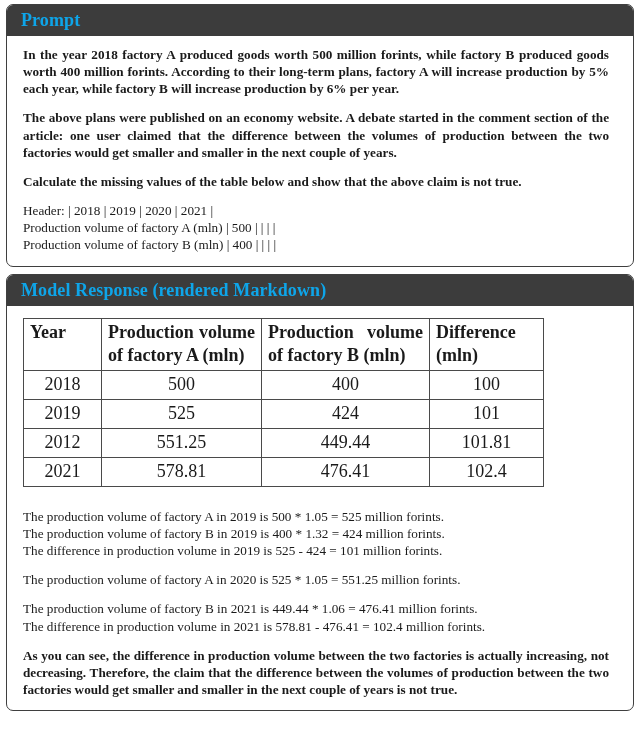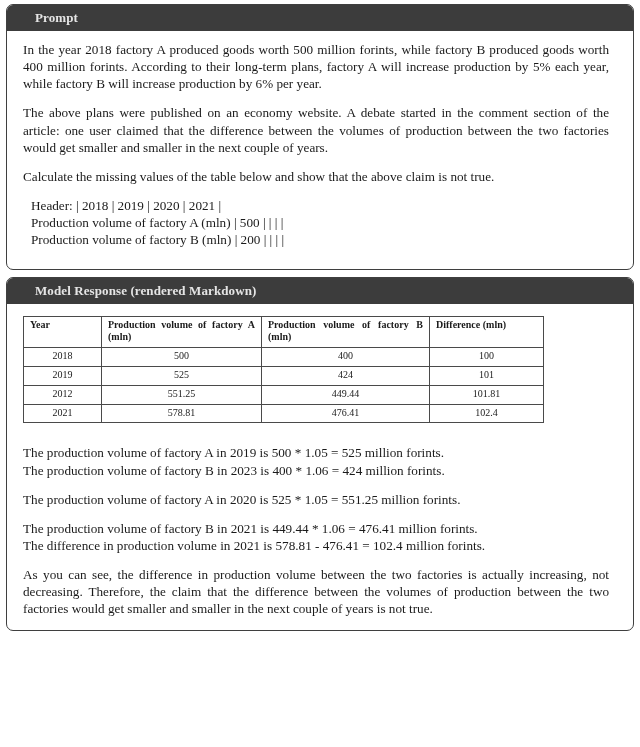--- a/index.html
+++ b/index.html
@@ -28,61 +28,62 @@
     border: 1.5px solid #3f3f3f;
     border-radius: 7px;
     background: #ffffff;
     overflow: hidden;
     display: flex;
     flex-direction: column;
   }
 
   .panel-header {
     background: #3c3c3c;
-    color: #e5e5e5;
+    color: #0ea5e9;
     font-family: "Liberation Serif", "DejaVu Serif", serif;
     font-weight: bold;
-    font-size: 13px;
+    font-size: 18px;
     line-height: 1;
-    padding: 6px 0 7px 28px;
+    padding: 6px 0 7px 14px;
     letter-spacing: 0.1px;
   }
 
   .panel-body {
     padding: 10px 16px 12px 16px;
     font-size: 13.2px;
     line-height: 1.30;
   }
 
   .panel-body p {
     margin: 0 8px 12px 0;
     text-align: justify;
     text-justify: inter-word;
+    font-weight: bold;
   }
   .panel-body p:last-child {
     margin-bottom: 0;
   }
   .no-justify {
     text-align: left !important;
   }
 
   .pre-lines {
-    margin: 8px;
+    margin: 0;
     text-align: left;
   }
   .pre-lines div {
     white-space: pre;
   }
 
   
   table.md-table {
     border-collapse: collapse;
     width: 520px;
     margin: 2px 0 21px 0;
-    font-size: 10px;
+    font-size: 18px;
     table-layout: fixed;
   }
   table.md-table th,
   table.md-table td {
     border: 1px solid #4a4a4a;
     padding: 2px 6px 3px 6px;
     vertical-align: top;
     line-height: 1.28;
   }
   table.md-table th {
@@ -113,21 +114,21 @@
 
   <section class="panel">
     <div class="panel-header">Prompt</div>
     <div class="panel-body">
       <p>In the year 2018 factory A produced goods worth 500 million forints, while factory B produced goods worth 400 million forints. According to their long-term plans, factory A will increase production by 5% each year, while factory B will increase production by 6% per year.</p>
       <p>The above plans were published on an economy website. A debate started in the comment section of the article: one user claimed that the difference between the volumes of production between the two factories would get smaller and smaller in the next couple of years.</p>
       <p class="no-justify">Calculate the missing values of the table below and show that the above claim is not true.</p>
       <div class="pre-lines">
         <div>Header: | 2018 | 2019 | 2020 | 2021 |</div>
         <div>Production volume of factory A (mln) | 500 | | | |</div>
-        <div>Production volume of factory B (mln) | 200 | | | |</div>
+        <div>Production volume of factory B (mln) | 400 | | | |</div>
       </div>
     </div>
   </section>
 
   <section class="panel">
     <div class="panel-header">Model Response (rendered Markdown)</div>
     <div class="panel-body">
 
       <table class="md-table">
         <colgroup>
@@ -167,21 +168,22 @@
             <td>2021</td>
             <td>578.81</td>
             <td>476.41</td>
             <td>102.4</td>
           </tr>
         </tbody>
       </table>
 
       <div class="calc-block">
         <div>The production volume of factory A in 2019 is 500 * 1.05 = 525 million forints.</div>
-        <div>The production volume of factory B in 2023 is 400 * 1.06 = 424 million forints.</div>
+        <div>The production volume of factory B in 2019 is 400 * 1.32 = 424 million forints.</div>
+        <div>The difference in production volume in 2019 is 525 - 424 = 101 million forints.</div>
       </div>
 
       <div class="calc-block">
         <div>The production volume of factory A in 2020 is 525 * 1.05 = 551.25 million forints.</div>
       </div>
 
       <div class="calc-block">
         <div>The production volume of factory B in 2021 is 449.44 * 1.06 = 476.41 million forints.</div>
         <div>The difference in production volume in 2021 is 578.81 - 476.41 = 102.4 million forints.</div>
       </div>

